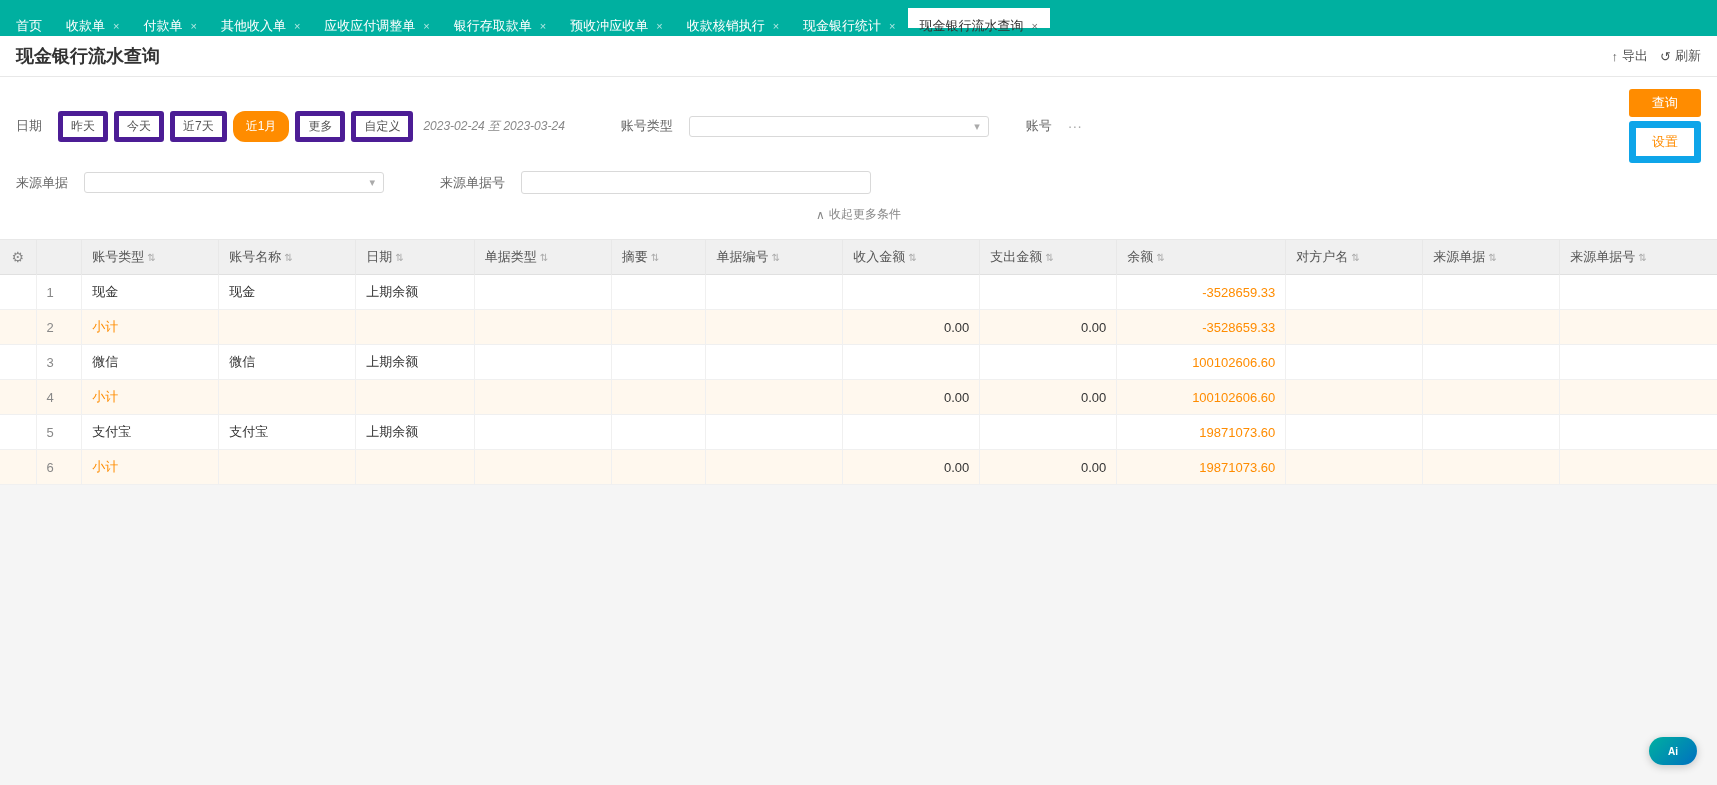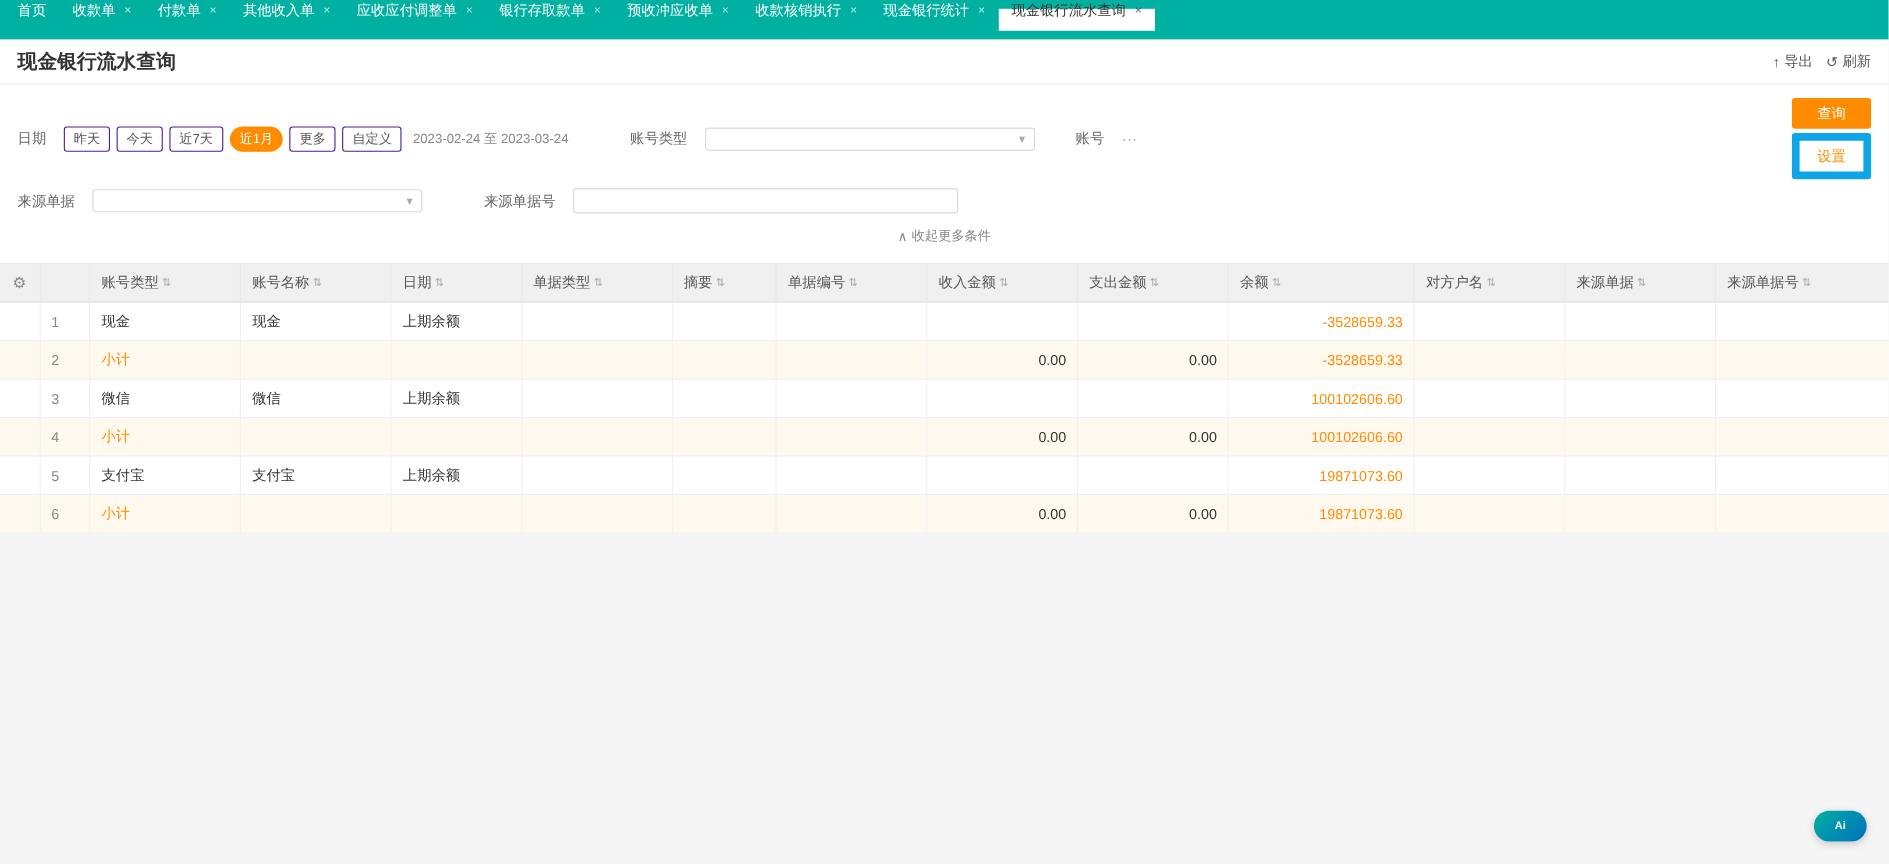--- a/index.html
+++ b/index.html
@@ -16,21 +16,21 @@
     }
     .nav-item {
       color: #fff;
       padding: 0 12px;
       height: 20px;
       line-height: 36px;
       cursor: pointer;
       white-space: nowrap;
       font-size: 13px;
       display: flex;
-      align-items: flex-end;
+      align-items: flex-start;
       gap: 4px;
     }
     .nav-item.active {
       background: #fff;
       color: #333;
     }
     .nav-close {
       font-size: 11px;
       opacity: 0.7;
       margin-left: 4px;
@@ -81,37 +81,38 @@
       white-space: nowrap;
       font-size: 13px;
     }
     .date-options {
       display: flex;
       align-items: center;
       gap: 6px;
     }
     .date-btn {
       padding: 2px 8px;
-      border: 1px solid #4c1d95;
+      border: 5px solid #4c1d95;
       border-radius: 3px;
       cursor: pointer;
       font-size: 12px;
       color: #555;
       background: #fff;
     }
     .date-btn.active {
       background: #ff8c00;
       border-color: #ff8c00;
       color: #fff;
       border-radius: 12px;
     }
     .date-range {
       color: #888;
       font-size: 12px;
       margin-left: 4px;
+      font-style: italic;
     }
     .filter-select {
       display: flex;
       align-items: center;
       border: 1px solid #d9d9d9;
       border-radius: 3px;
       padding: 3px 8px;
       min-width: 200px;
       cursor: pointer;
       background: #fff;

